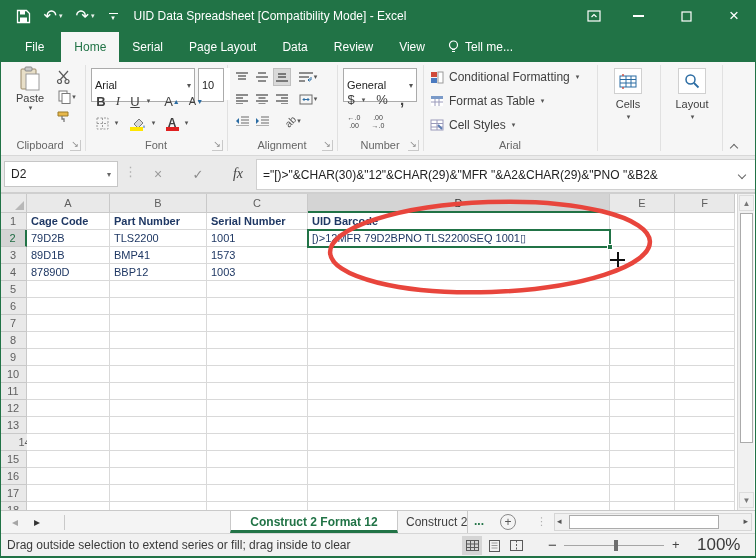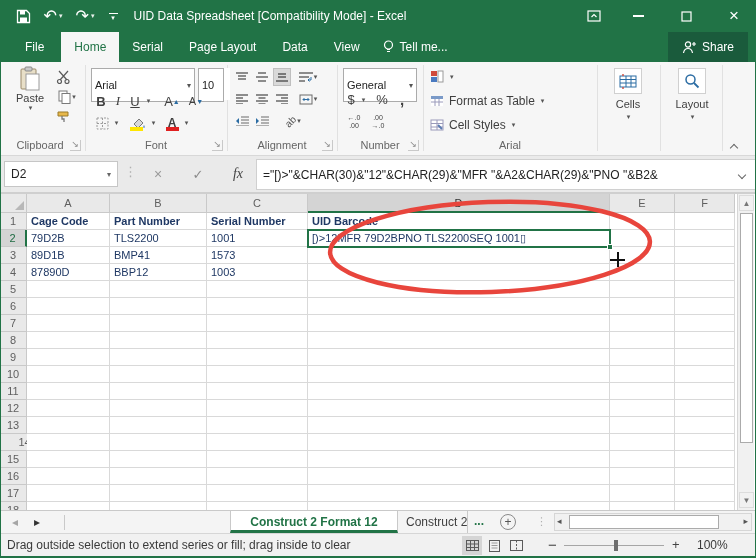--- a/index.html
+++ b/index.html
@@ -127,35 +127,28 @@
     </div>
     <div class="winbtn" style="left:712px;font-size:17px">×</div>
   </div>
 
   <div class="tabstrip">
     <div class="rtab file" style="margin-left:8px">File</div>
     <div class="rtab active">Home</div>
     <div class="rtab">Serial</div>
     <div class="rtab">Page Layout</div>
     <div class="rtab">Data</div>
+    <div class="rtab">Review</div>
     <div class="rtab">View</div>
     <div class="tellme">
       <svg width="11" height="15" viewBox="0 0 11 15">
           <circle cx="5.5" cy="5" r="4" fill="none" stroke="#fff" stroke-width="1.2"></circle>
           <path d="M4 9.5h3M4 11.5h3" stroke="#fff" stroke-width="1.2"></path>
         </svg>
       <span>Tell me...</span>
-    </div>
-    <div class="sharebox">
-      <svg width="14" height="14" viewBox="0 0 14 14">
-          <circle cx="6" cy="4.5" r="2.6" fill="none" stroke="#fff" stroke-width="1.2"></circle>
-          <path d="M1.5 13c.5-3 2.5-4.5 4.5-4.5S10 10 10.5 13" fill="none" stroke="#fff" stroke-width="1.2"></path>
-          <path d="M10 4h4M12 2v4" stroke="#fff" stroke-width="1.2"></path>
-        </svg>
-      <span>Share</span>
     </div>
   </div>
 
   <div class="ribbon">
 
     <div class="gdiv" style="left:85px"></div>
       <div class="gdiv" style="left:227px"></div>
     <div class="gdiv" style="left:337px"></div>
       <div class="gdiv" style="left:423px"></div>
     <div class="gdiv" style="left:597px"></div>
@@ -324,20 +317,21 @@
     <div class="decbtn" style="left:368px;top:52px;width:20px">.00<br>→.0</div>
     <div class="glabel" style="left:337px;width:86px">Number</div>
     <div class="launcher" style="left:408px">↘</div>
 
     <div class="styleitem" style="left:430px;top:8px">
       <svg width="14" height="13" viewBox="0 0 14 13">
           <rect x="1" y="1" width="6" height="5" fill="#d04a3a"></rect>
           <rect x="1" y="7" width="6" height="5" fill="#4a7ac0"></rect>
           <rect x="8" y="1" width="5" height="11" fill="#fff" stroke="#9a9a9a"></rect>
         </svg>
+      <span>Conditional Formatting</span>
         <span class="miniarrow">▾</span>
     </div>
     <div class="styleitem" style="left:430px;top:32px">
       <svg width="14" height="12" viewBox="0 0 14 12">
           <rect x="1" y="1" width="12" height="10" fill="#fff" stroke="#8a8aa a" stroke-width="1"></rect>
           <rect x="1" y="1" width="12" height="3" fill="#7a9ac8"></rect>
           <path d="M1 7h12M5 4v7M9 4v7" stroke="#9a9aba"></path>
         </svg>
       <span>Format as Table</span>
         <span class="miniarrow">▾</span>
@@ -581,19 +575,19 @@
     <div class="viewbtn" style="left:506px">
       <svg width="13" height="11" viewBox="0 0 13 11">
           <rect x="0.5" y="0.5" width="12" height="10" fill="none" stroke="#5a5a5a"></rect>
           <path d="M6.5 0.5v10" stroke="#5a5a5a" stroke-dasharray="2 1.5"></path>
         </svg>
     </div>
     <div class="abs" style="left:548px;top:0;height:22px;line-height:21px;font-size:15px;color:#444">−</div>
     <div class="zoomtrack" style="left:564px;width:100px"></div>
     <div class="zoomthumb" style="left:614px"></div>
     <div class="abs" style="left:672px;top:0;height:22px;line-height:21px;font-size:13px;color:#444">+</div>
-    <div class="abs" style="left:697px;top:0;height:22px;line-height:22px;font-size:12px;color:#3a3a3a">100%</div>
+    <div class="abs" style="left:697px;top:0;height:22px;line-height:22px;font-size:17px;color:#3a3a3a">100%</div>
   </div>
 
   <div class="greenedge" style="left:0;top:32px;width:1px;height:524px"></div>
   <div class="greenedge" style="left:755px;top:32px;width:1px;height:524px"></div>
   <div class="greenedge" style="left:0;top:556px;width:756px;height:2px"></div>
 </div>
 
 </body></html>

